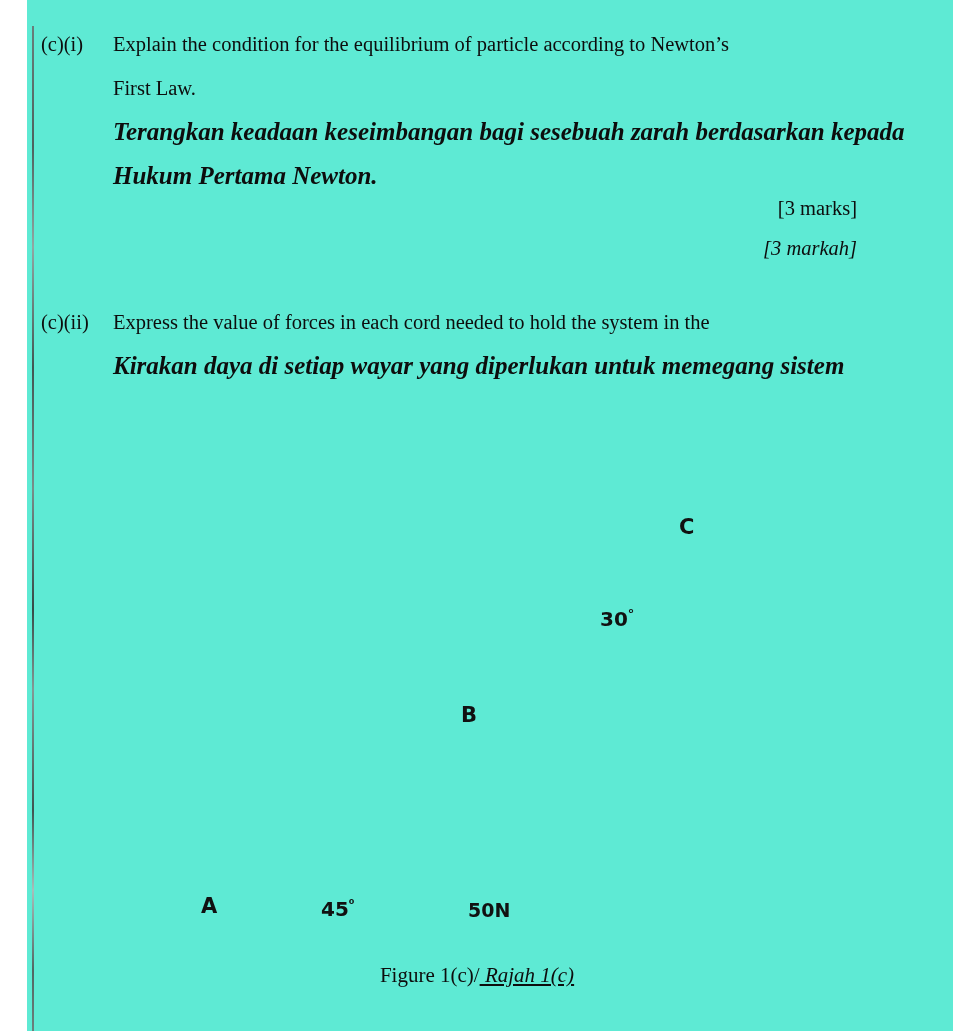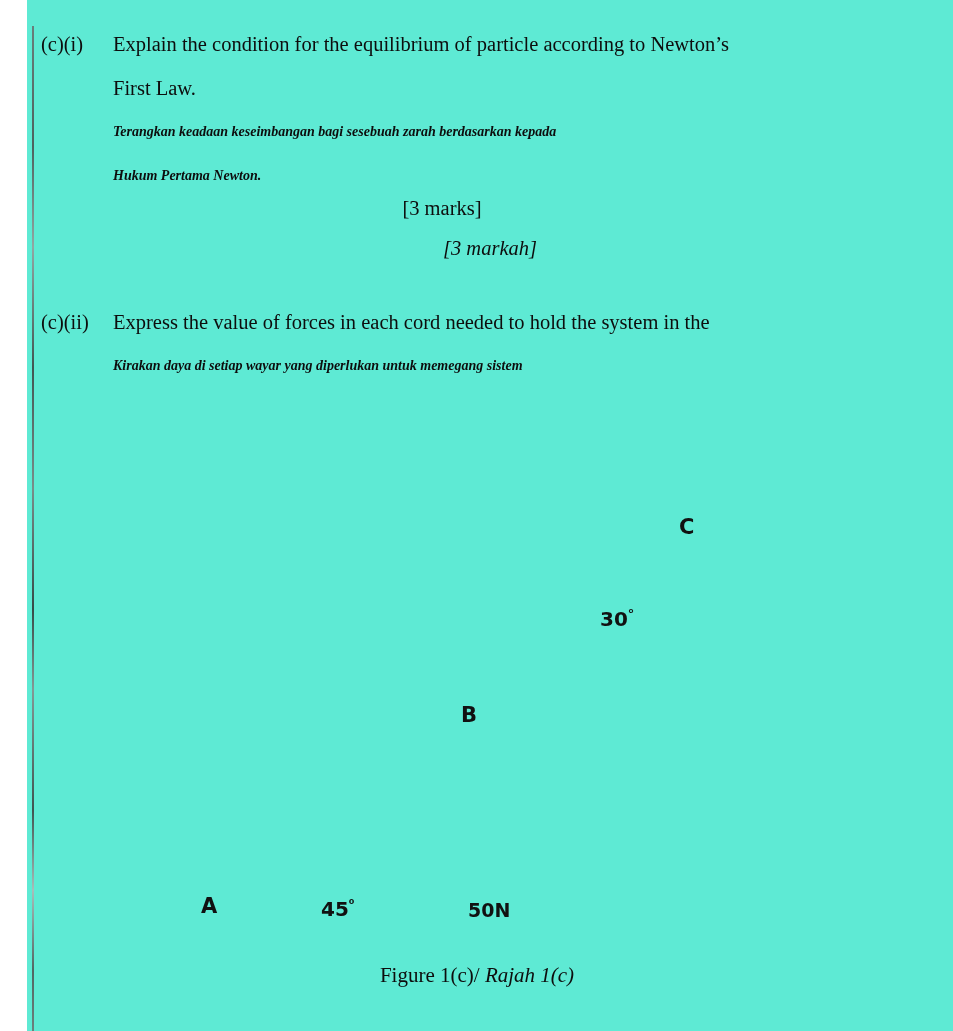--- a/index.html
+++ b/index.html
@@ -72,58 +72,58 @@
   }
   .qbody {
     flex: 1 1 auto;
   }
   .line-en {
     font-size: 20.5px;
     line-height: 44px;
     white-space: nowrap;
   }
   .line-ms {
-    font-size: 14px;
+    font-size: 25px;
     line-height: 44px;
     font-style: italic;
     font-weight: 600;
     white-space: nowrap;
   }
 
   .marks {
     position: absolute;
     width: 830px;
     left: 0;
-    text-align: center;
+    text-align: right;
     font-size: 20.5px;
     line-height: 40px;
     white-space: nowrap;
   }
-  .marks.italic { font-style: italic; padding-left: 48px; }
+  .marks.italic { font-style: italic; }
 
   
   #figure {
     position: absolute;
     left: 0;
     top: 480px;
     width: 953px;
     height: 551px;
   }
   #figure svg { display: block; }
 
   .fig-caption {
     position: absolute;
     left: 0;
     top: 963px;
     width: 900px;
     text-align: center;
     font-size: 21px;
     white-space: nowrap;
   }
-  .fig-caption .ital { font-style: italic; }
+  .fig-caption .ital { font-style: italic; text-decoration: underline; }
 
   .diag-label {
     position: absolute;
     font-family: "DejaVu Sans", "Liberation Sans", sans-serif;
     font-weight: bold;
     color: #111111;
     white-space: nowrap;
   }
 </style>
 </head>

